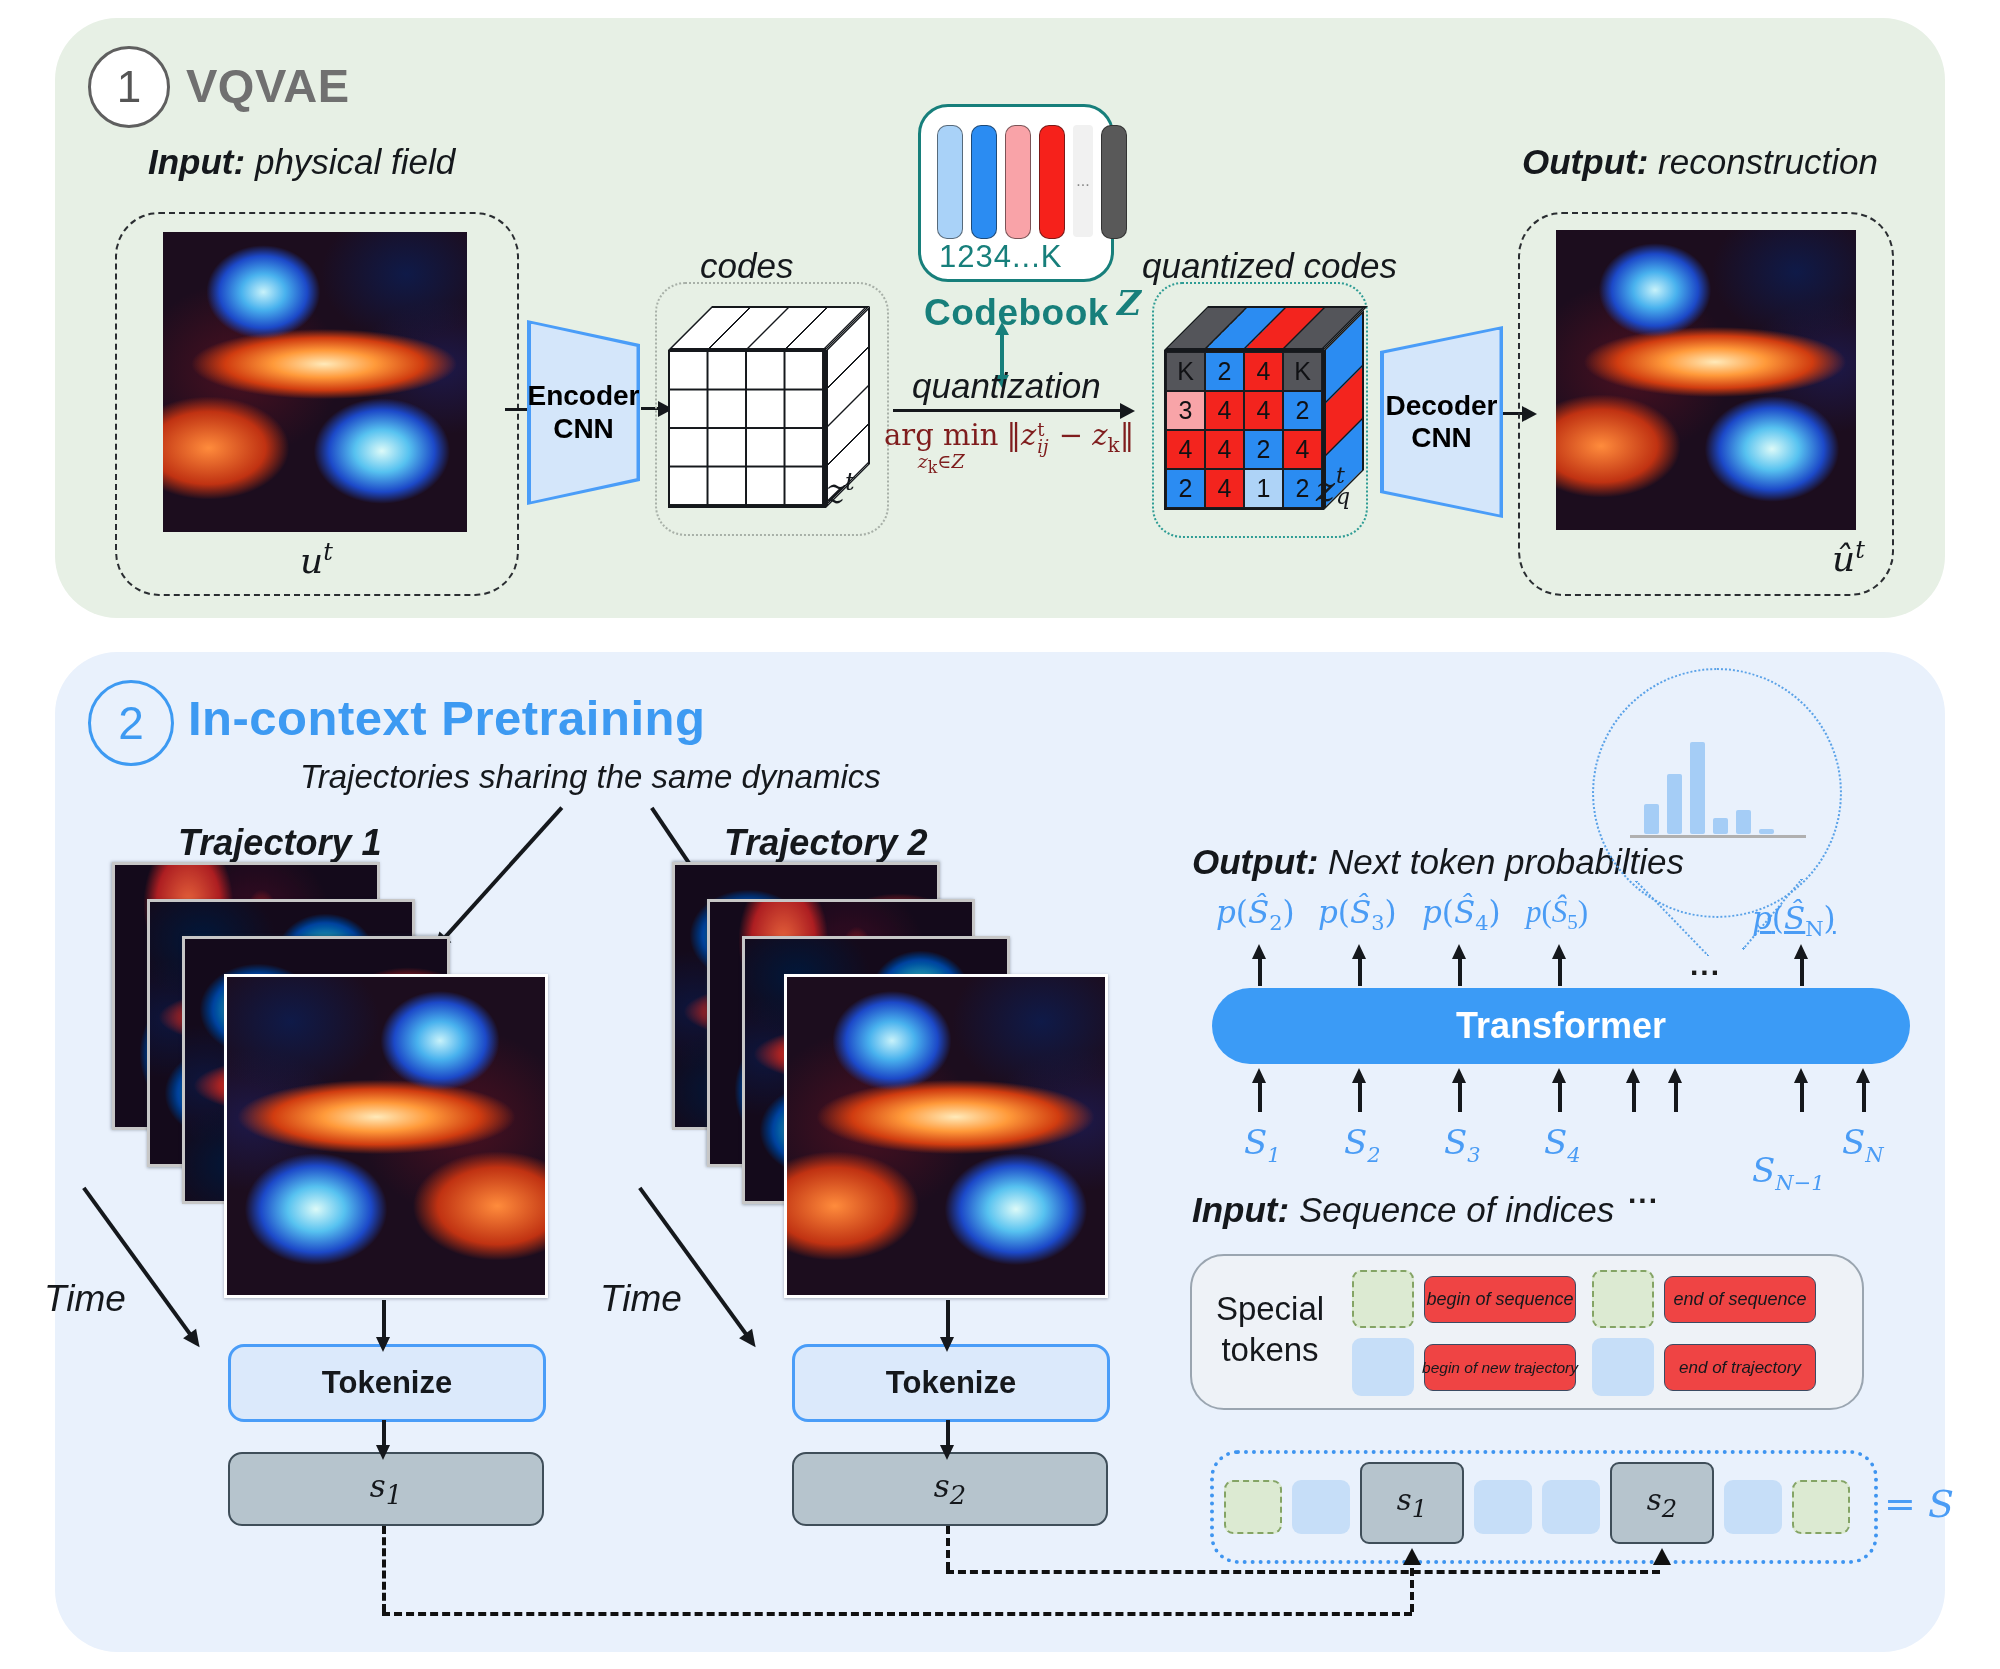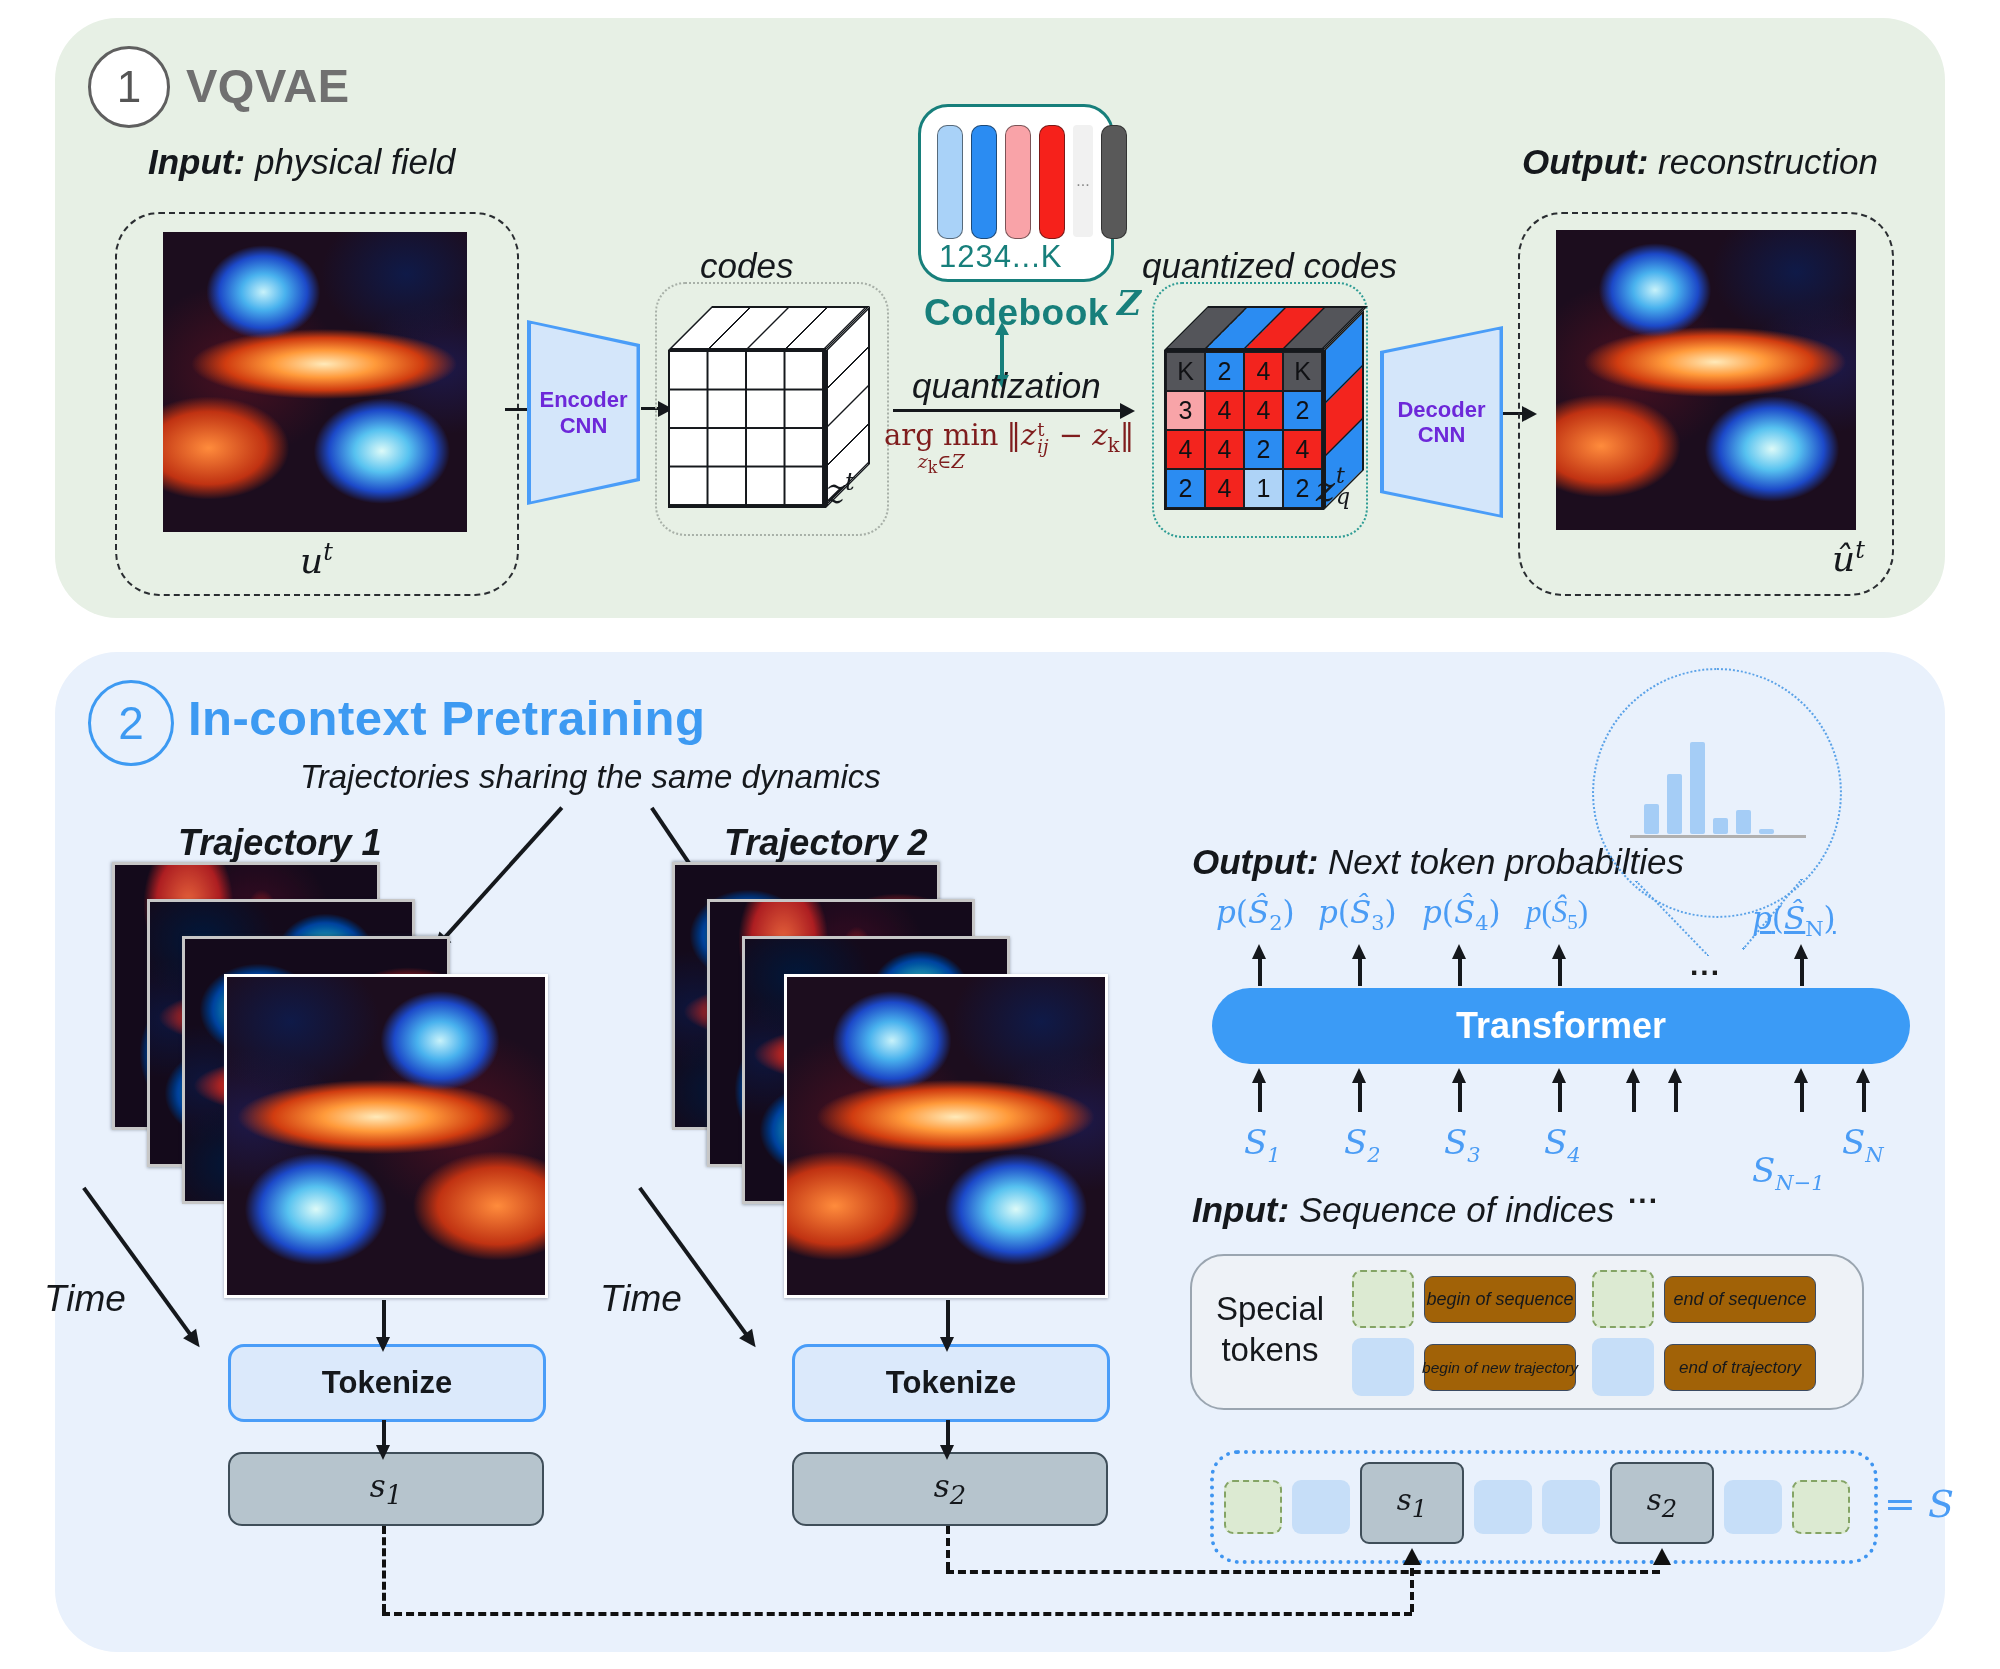--- a/index.html
+++ b/index.html
@@ -31,21 +31,21 @@
   .turb.v3{transform:scaleX(-1);}
   .turb.v4{transform:rotate(180deg);}
   .turbframe{border:3px solid #ffffff;box-shadow:0 1px 3px rgba(40,50,70,.35);}
   .dk{filter:brightness(.78) saturate(1.15) hue-rotate(-14deg);}
   
   .trap{position:absolute;}
   .trap .t-outer{position:absolute;inset:0;background:#4a9df8;}
   .trap .t-inner{position:absolute;inset:3.5px;background:#d4e6fa;}
   .trap.enc .t-outer,.trap.enc .t-inner{clip-path:polygon(0 0,100% 13%,100% 87%,0 100%);}
   .trap.dec .t-outer,.trap.dec .t-inner{clip-path:polygon(0 13%,100% 0,100% 100%,0 87%);}
-  .trap .t-text{position:absolute;inset:0;display:flex;flex-direction:column;align-items:center;justify-content:center;font-weight:700;font-size:22px;line-height:1.15;color:#6d28d9;}
+  .trap .t-text{position:absolute;inset:0;display:flex;flex-direction:column;align-items:center;justify-content:center;font-weight:700;font-size:28px;line-height:1.15;color:#000000;}
   
   .cube{position:absolute;}
   .cube .face{position:absolute;border:2px solid #15181c;box-sizing:border-box;}
   .cube .front{left:0;top:44px;width:158px;height:158px;background:#fff;
     background-image:linear-gradient(to left,#15181c 2px,transparent 2px),linear-gradient(to top,#15181c 2px,transparent 2px);
     background-size:25% 100%,100% 25%;}
   .cube .top{left:0;top:0;width:158px;height:44px;background:#fff;transform:skewX(-45deg);transform-origin:0 100%;
     background-image:linear-gradient(to left,#15181c 2px,transparent 2px);background-size:25% 100%;}
   .cube .side{left:158px;top:44px;width:44px;height:158px;background:#fff;transform:skewY(-45deg);transform-origin:0 0;
     background-image:linear-gradient(to top,#15181c 2px,transparent 2px);background-size:100% 25%;}
@@ -84,21 +84,21 @@
   .graybox .math{font-size:31px;}
   .prob{position:absolute;font-family:"DejaVu Serif",serif;font-size:31px;color:#4a9cf5;white-space:nowrap;}
   .prob sub,.slab sub{font-size:21px;}
   .slab{position:absolute;font-family:"DejaVu Serif",serif;font-style:italic;font-size:34px;color:#4a9cf5;white-space:nowrap;}
   .dots{position:absolute;font-weight:700;font-size:30px;color:#1a1a1a;letter-spacing:2px;}
   .chip{position:absolute;display:flex;align-items:center;justify-content:center;font-size:21px;color:#15181c;border-radius:9px;box-sizing:border-box;white-space:nowrap;}
   .chip.green{background:#dcead2;border:2px dashed #84a465;}
   .chip.blue{background:#c6def8;}
   .chip.gray{background:#b6c4cd;border:2px solid #3f4e59;}
   .chip.gray .math{font-size:29px;}
-  .descbox{position:absolute;background:#a16207;border:1.5px solid #3a4a62;border-radius:9px;display:flex;align-items:center;justify-content:center;font-style:italic;color:#15181c;box-sizing:border-box;white-space:nowrap;}
+  .descbox{position:absolute;background:#ef4444;border:1.5px solid #3a4a62;border-radius:9px;display:flex;align-items:center;justify-content:center;font-style:italic;color:#15181c;box-sizing:border-box;white-space:nowrap;}
   .dash-v{position:absolute;width:0;border-left:4px dashed #111;}
   .dash-h{position:absolute;height:0;border-top:4px dashed #111;}
   .uphead{position:absolute;border-left:9px solid transparent;border-right:9px solid transparent;border-bottom:17px solid #111;}
   .dotline{position:absolute;border-top:2.5px dotted #5aa2e8;transform-origin:0 50%;}
   
   #argmin{position:absolute;left:884px;top:418px;font-family:"DejaVu Serif",serif;font-size:29px;color:#7f1d1d;display:flex;align-items:flex-start;white-space:nowrap;}
   #argmin .am{display:inline-flex;flex-direction:column;align-items:center;margin-right:8px;}
   #argmin .am .amsub{font-size:19px;margin-top:-2px;}
   #argmin .stack{display:inline-flex;flex-direction:column;font-size:18px;line-height:.95;vertical-align:middle;margin:2px 1px 0 1px;}
   .supsub{display:inline-flex;flex-direction:column;font-size:22px;line-height:.95;vertical-align:18px;margin-left:1px;}

